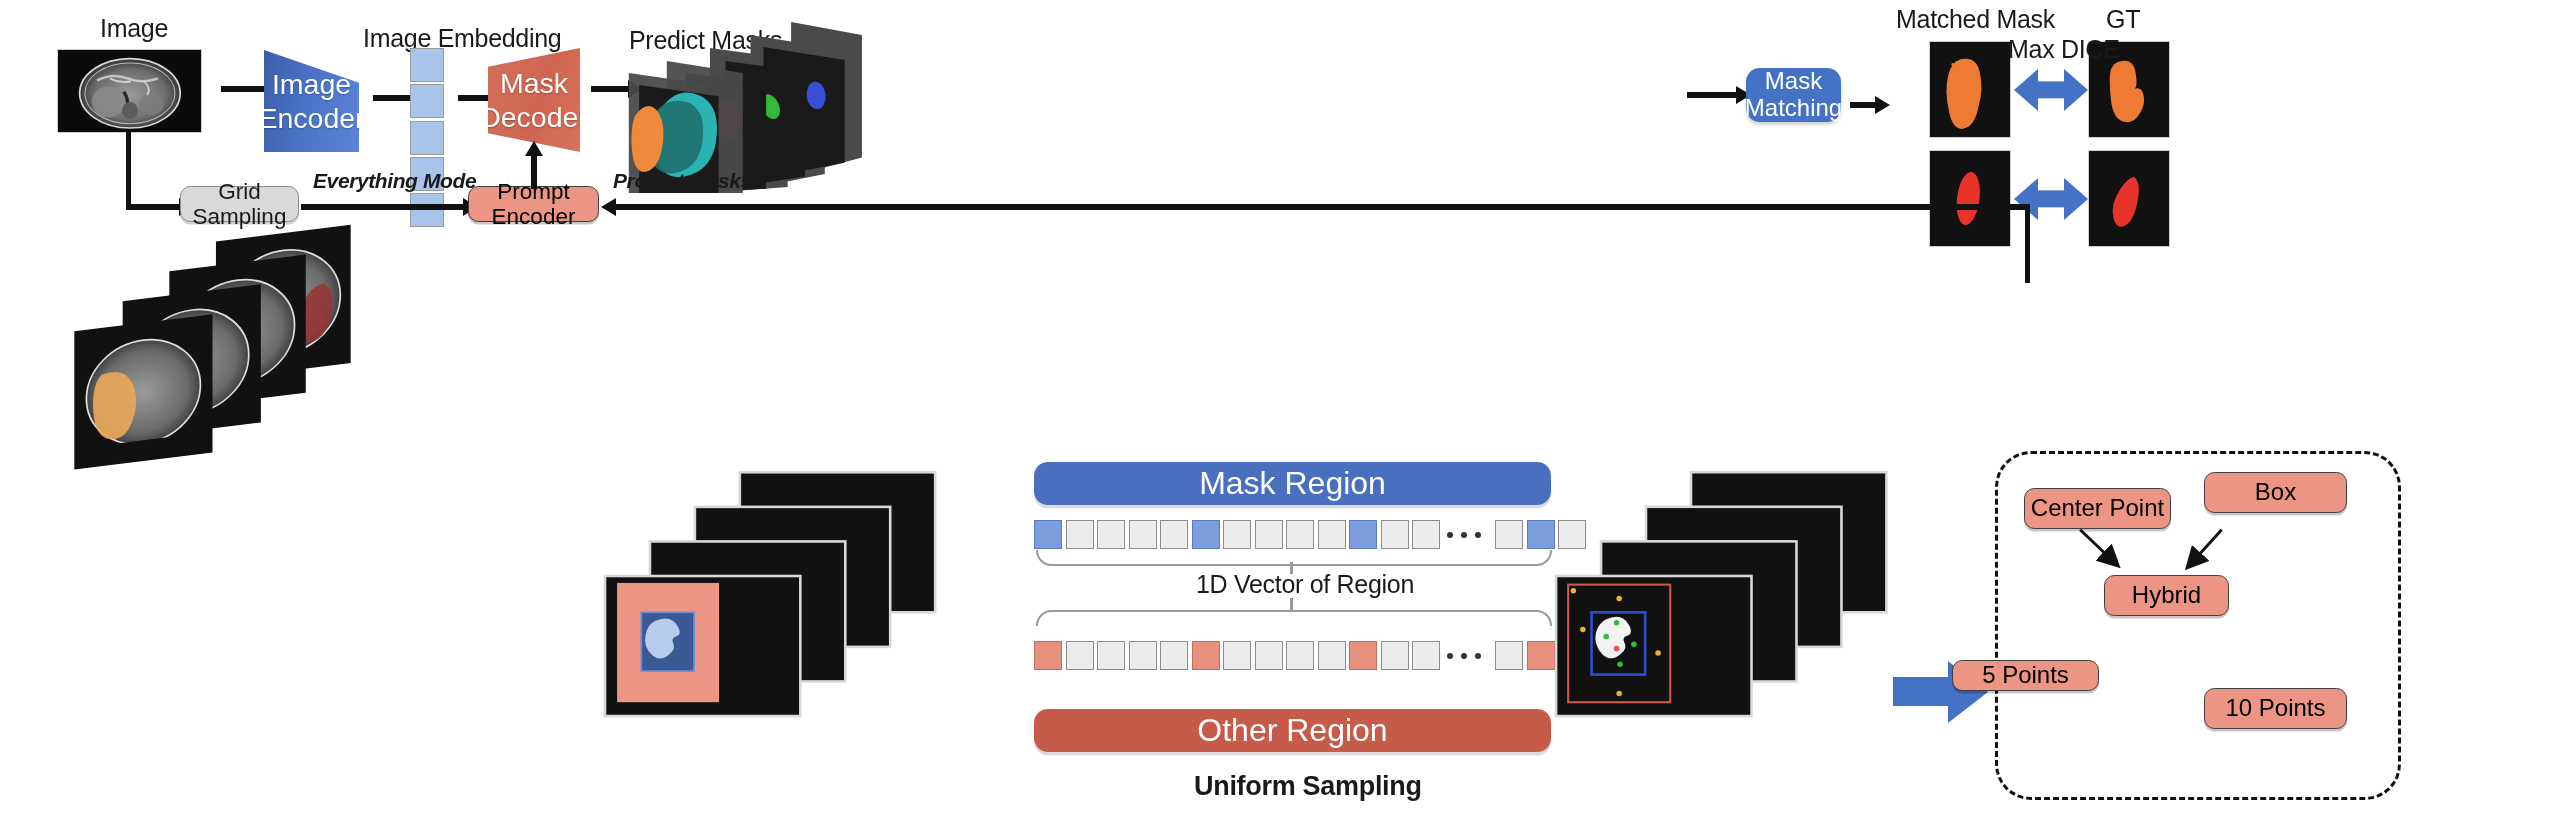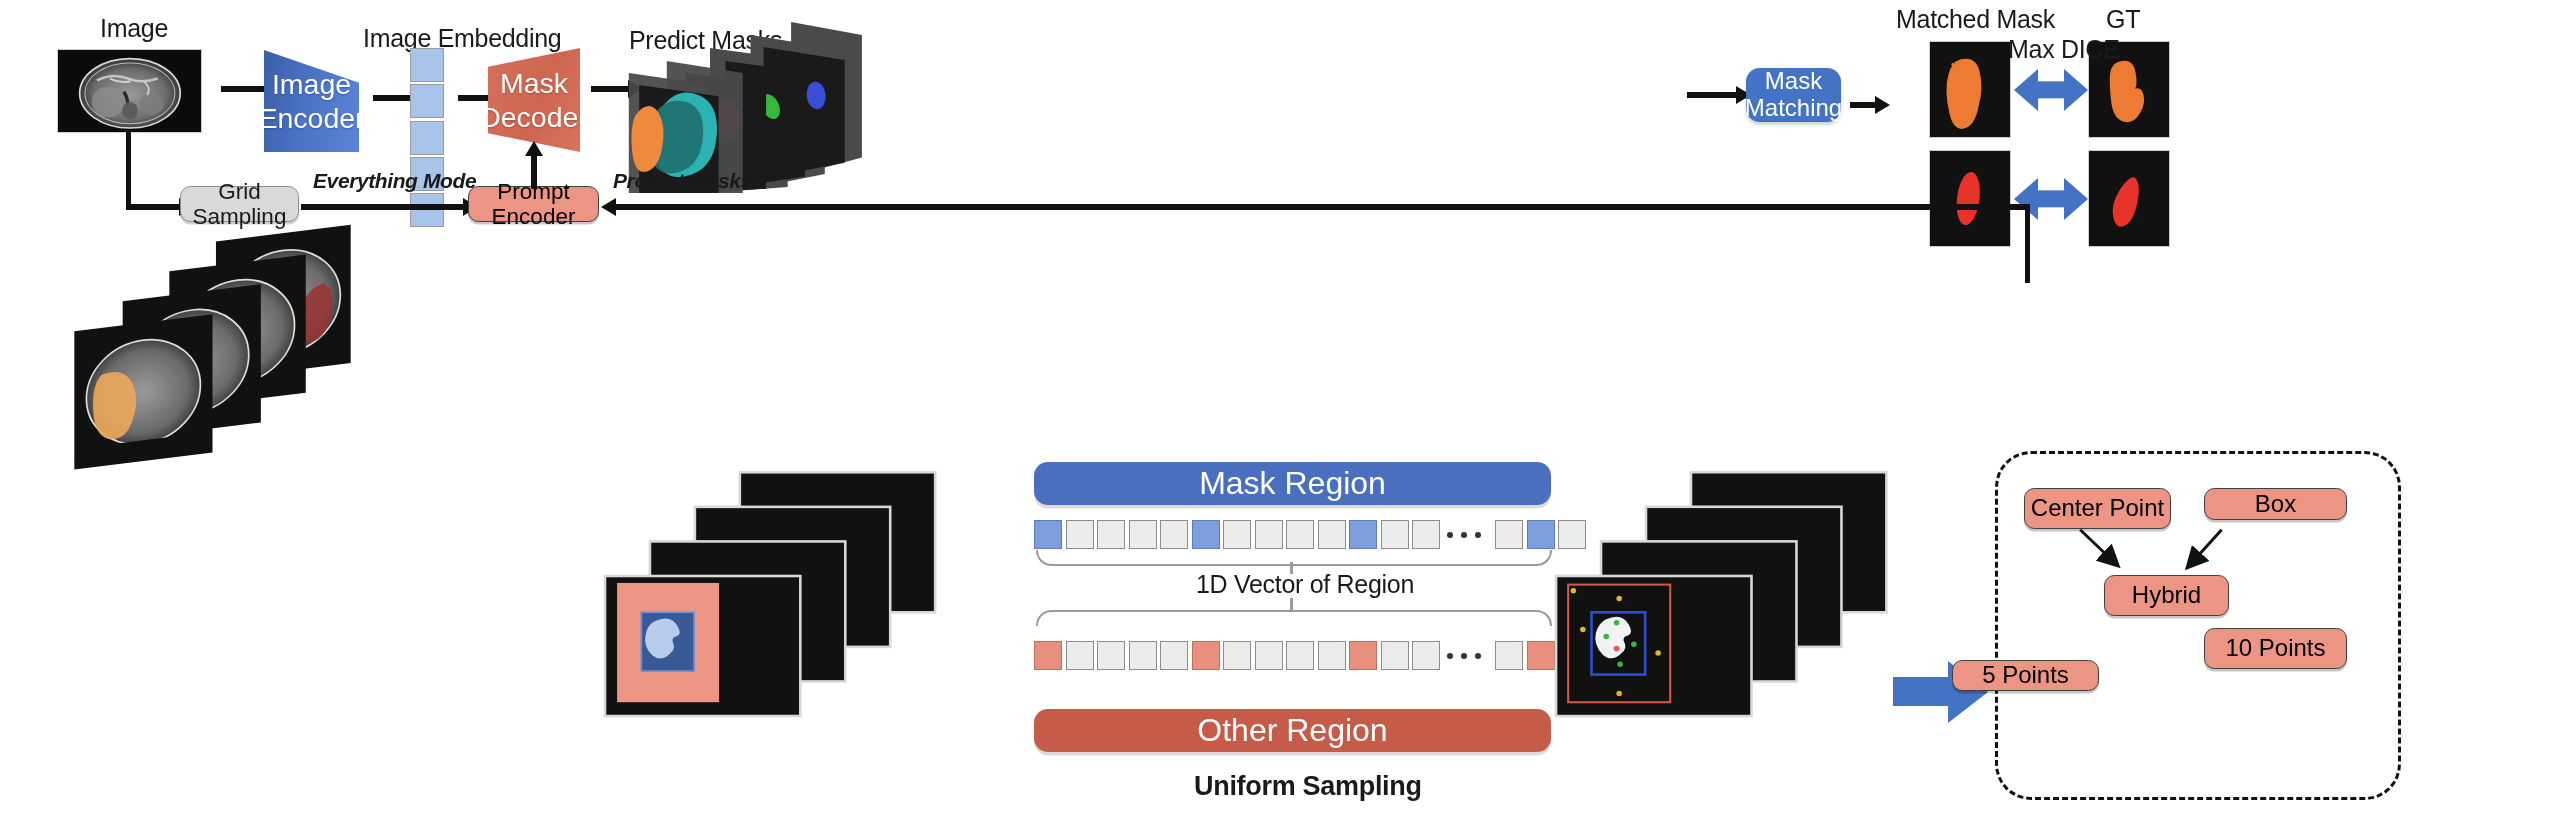--- a/index.html
+++ b/index.html
@@ -435,24 +435,24 @@
   </div>
 
   <div class="bigblue" style="left:1893px;top:661px;">
     <div class="bar"></div>
       <div class="hd"></div>
   </div>
 
   <div class="dashbox" style="left:1995px;top:451px;width:400px;height:343px;"></div>
 
   <div class="rbox salmon" style="left:2024px;top:488px;width:147px;height:41px;">Center Point</div>
-  <div class="rbox salmon" style="left:2204px;top:488px;width:143px;height:32px;">Box</div>
+  <div class="rbox salmon" style="left:2204px;top:472px;width:143px;height:41px;">Box</div>
   <div class="rbox salmon" style="left:2104px;top:575px;width:125px;height:41px;">Hybrid</div>
   <div class="rbox salmon" style="left:1952px;top:660px;width:147px;height:31px;">5 Points</div>
-  <div class="rbox salmon" style="left:2204px;top:628px;width:143px;height:41px;">10 Points</div>
+  <div class="rbox salmon" style="left:2204px;top:688px;width:143px;height:41px;">10 Points</div>
 
   <div class="abs" style="left:2075px;top:526px;width:207px;height:54px;">
     <svg width="207" height="54" viewBox="0 0 240 62" aria-hidden="true">
       <defs>
         <marker id="ah" markerWidth="8" markerHeight="8" refX="6" refY="4" orient="auto">
           <path d="M0,0 L8,4 L0,8 z" fill="#111"></path>
         </marker>
       </defs>
       <line x1="6" y1="4" x2="48" y2="44" stroke="#111" stroke-width="3.4" marker-end="url(#ah)"></line>
       <line x1="170" y1="4" x2="132" y2="46" stroke="#111" stroke-width="3.4" marker-end="url(#ah)"></line>

